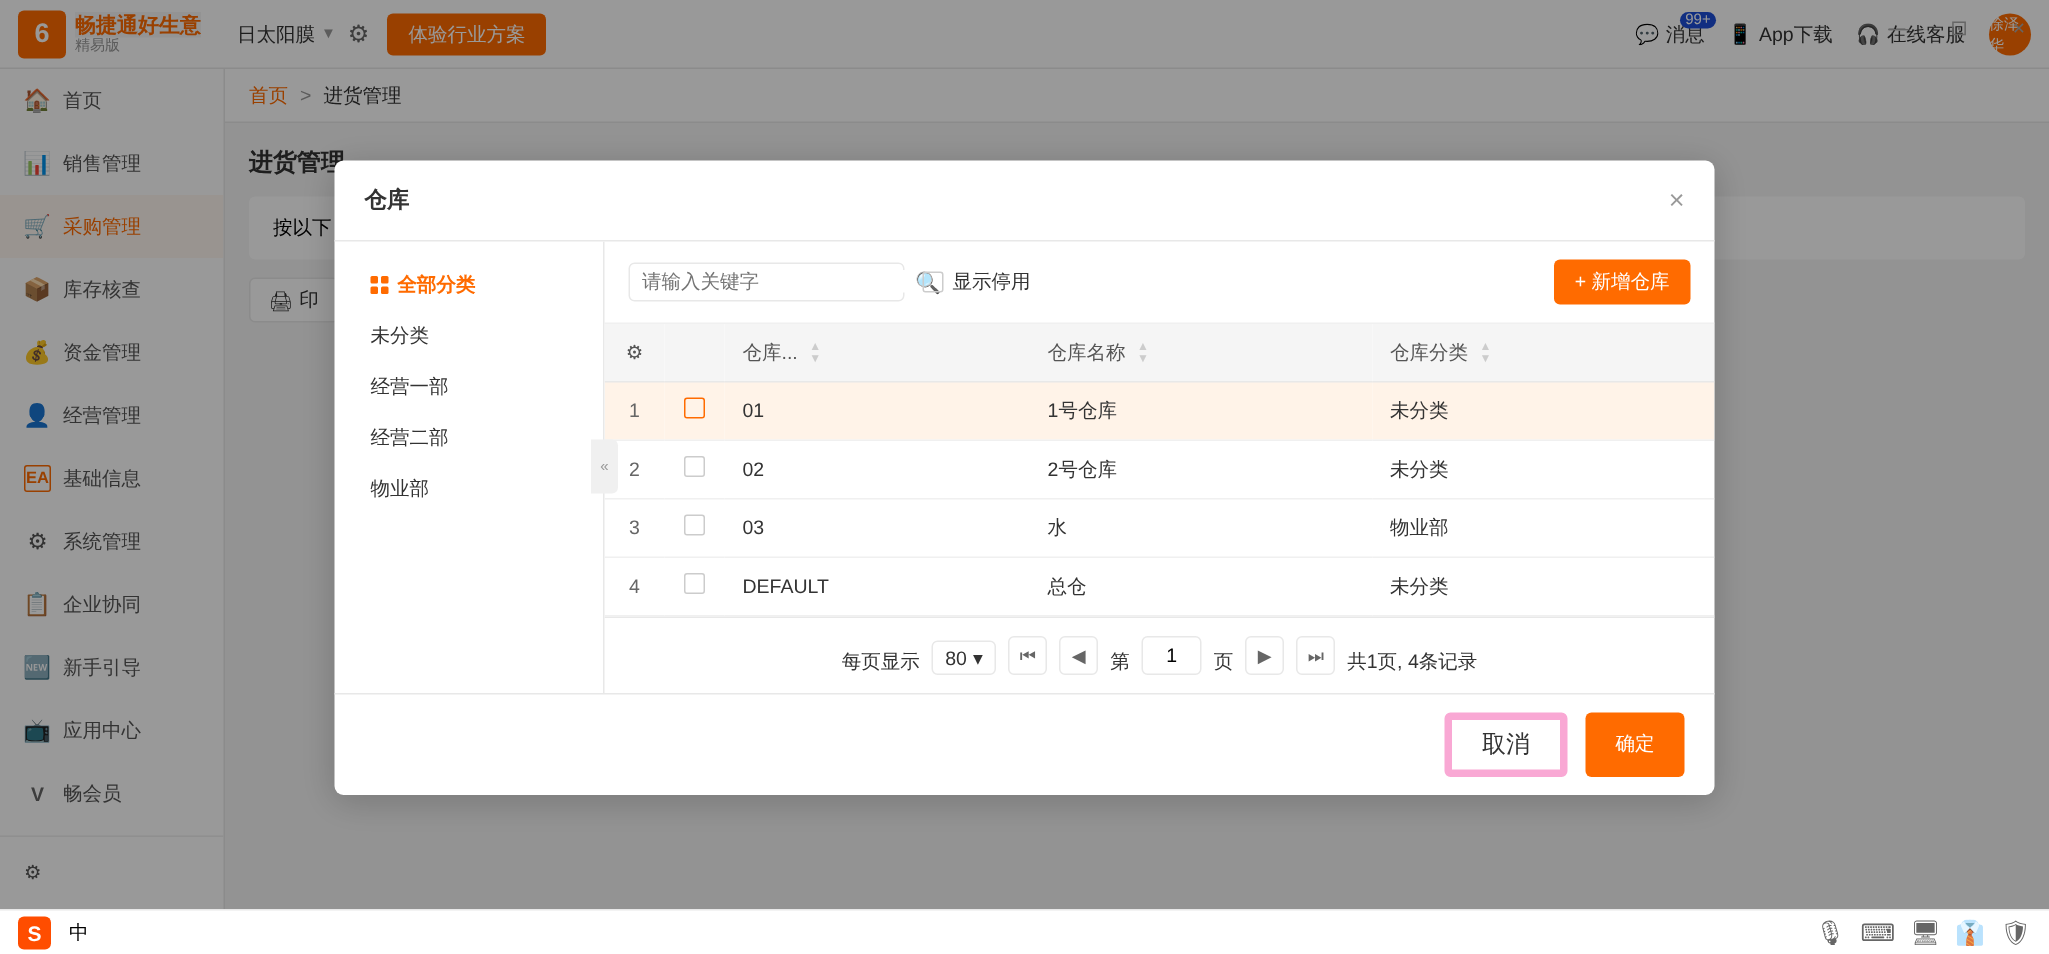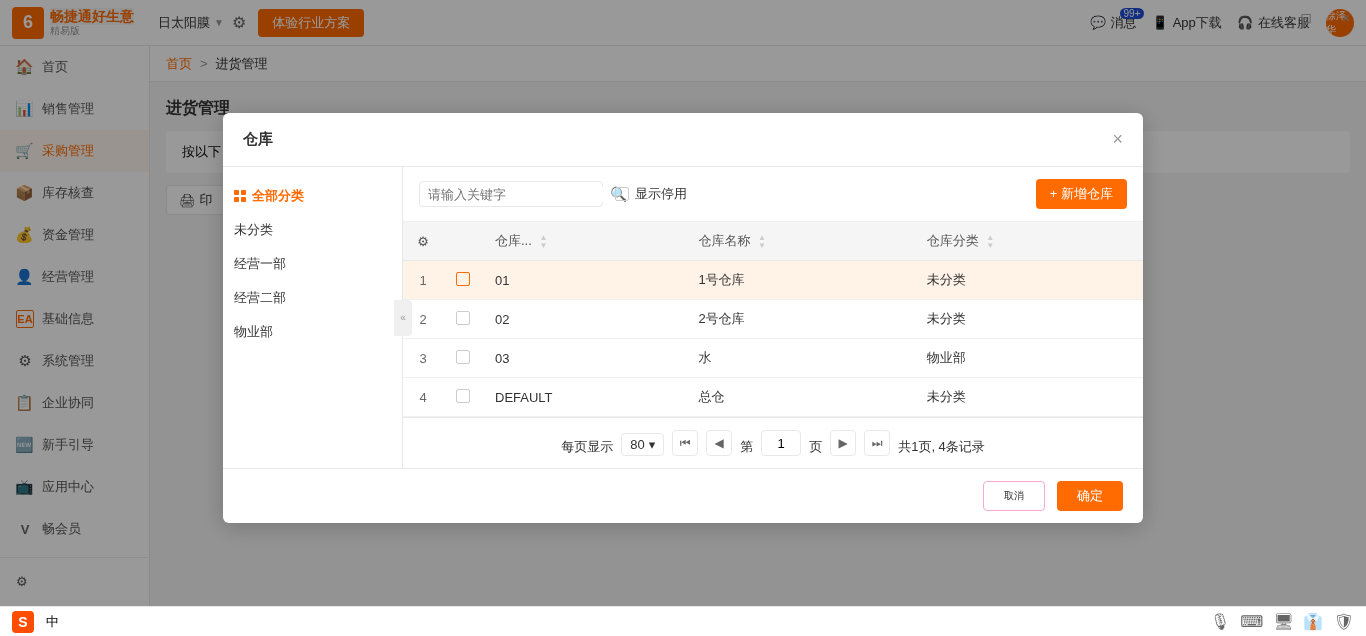--- a/index.html
+++ b/index.html
@@ -54,21 +54,21 @@
     
     .modal { background: #fff; border-radius: 6px; width: 920px; max-height: 600px; display: flex; flex-direction: column; box-shadow: 0 4px 24px rgba(0,0,0,0.2); }
     .modal-header { padding: 16px 20px; border-bottom: 1px solid #e8e8e8; display: flex; align-items: center; justify-content: space-between; }
     .modal-title { font-size: 15px; font-weight: bold; color: #333; }
     .modal-close { color: #999; font-size: 18px; cursor: pointer; border: none; background: none; }
     .modal-body { display: flex; flex: 1; overflow: hidden; }
 
     
     .modal-sidebar { width: 180px; border-right: 1px solid #e8e8e8; padding: 12px 0; position: relative; }
     .modal-sidebar-collapse { position: absolute; right: -10px; top: 50%; transform: translateY(-50%); width: 18px; height: 36px; background: #f0f0f0; border-radius: 0 4px 4px 0; display: flex; align-items: center; justify-content: center; cursor: pointer; font-size: 10px; color: #999; z-index: 1; }
-    .modal-category { display: flex; align-items: center; gap: 6px; padding: 8px 11px; cursor: pointer; font-size: 13px; color: #333; }
+    .modal-category { display: flex; align-items: center; gap: 6px; padding: 8px 24px; cursor: pointer; font-size: 13px; color: #333; }
     .modal-category.active { color: #ff6b00; font-weight: bold; }
     .category-dots { display: grid; grid-template-columns: 1fr 1fr; gap: 2px; width: 12px; height: 12px; }
     .category-dot { width: 5px; height: 5px; background: #ff6b00; border-radius: 1px; }
 
     
     .modal-content { flex: 1; display: flex; flex-direction: column; overflow: hidden; }
     .modal-toolbar { padding: 12px 16px; display: flex; align-items: center; gap: 12px; border-bottom: 1px solid #f0f0f0; }
     .search-box { display: flex; align-items: center; border: 1px solid #e8e8e8; border-radius: 4px; padding: 4px 8px; width: 184px; gap: 6px; }
     .search-box input { border: none; outline: none; font-size: 13px; flex: 1; color: #333; }
     .search-icon { color: #999; font-size: 14px; cursor: pointer; }
@@ -91,21 +91,21 @@
 
     
     .modal-pagination { padding: 12px 16px; border-top: 1px solid #e8e8e8; display: flex; align-items: flex-end; justify-content: center; gap: 8px; font-size: 13px; color: #333; }
     .page-size-select { display: flex; align-items: center; border: 1px solid #e8e8e8; border-radius: 4px; padding: 3px 8px; gap: 4px; cursor: pointer; }
     .page-nav-btn { width: 26px; height: 26px; border: 1px solid #e8e8e8; border-radius: 4px; background: #fff; display: flex; align-items: center; justify-content: center; cursor: pointer; font-size: 12px; color: #666; }
     .page-nav-btn:disabled { color: #ccc; cursor: default; }
     .page-input { width: 40px; height: 26px; border: 1px solid #e8e8e8; border-radius: 4px; text-align: center; font-size: 13px; }
 
     
     .modal-footer { padding: 12px 20px; border-top: 1px solid #e8e8e8; display: flex; justify-content: flex-end; gap: 12px; }
-    .btn-cancel { padding: 6px 20px; border: 1px solid #f9a8d4; border-radius: 4px; background: #fff; cursor: pointer; font-size: 10px; color: #333; }
+    .btn-cancel { padding: 6px 20px; border: 5px solid #f9a8d4; border-radius: 4px; background: #fff; cursor: pointer; font-size: 16px; color: #333; }
     .btn-confirm { padding: 6px 20px; border: none; border-radius: 4px; background: #ff6b00; cursor: pointer; font-size: 13px; color: #fff; }
 
     
     .statusbar { position: fixed; bottom: 0; left: 0; right: 0; height: 30px; background: #fff; border-top: 1px solid #e8e8e8; display: flex; align-items: center; padding: 0 12px; gap: 12px; z-index: 200; }
     .statusbar-icons { margin-left: auto; display: flex; gap: 10px; align-items: center; }
     .statusbar-icon { font-size: 16px; color: #666; cursor: pointer; }
     .statusbar-s { background: #ff4d00; color: #fff; font-weight: bold; width: 22px; height: 22px; border-radius: 4px; display: flex; align-items: center; justify-content: center; font-size: 14px; }
 
     
     .win-controls { position: fixed; top: 0; right: 0; display: flex; z-index: 300; }

